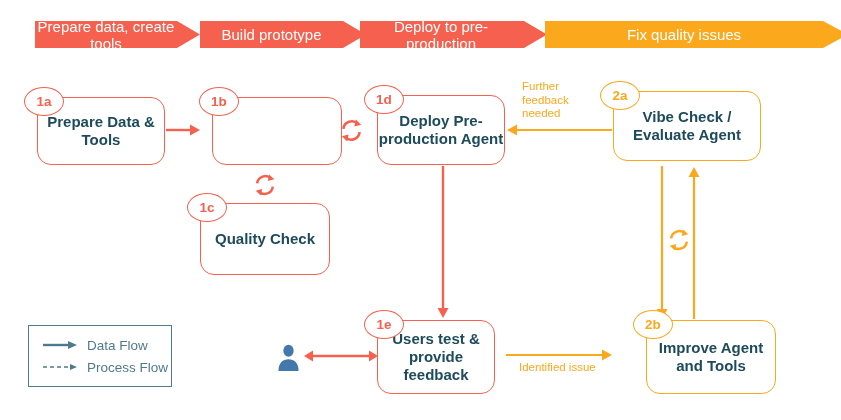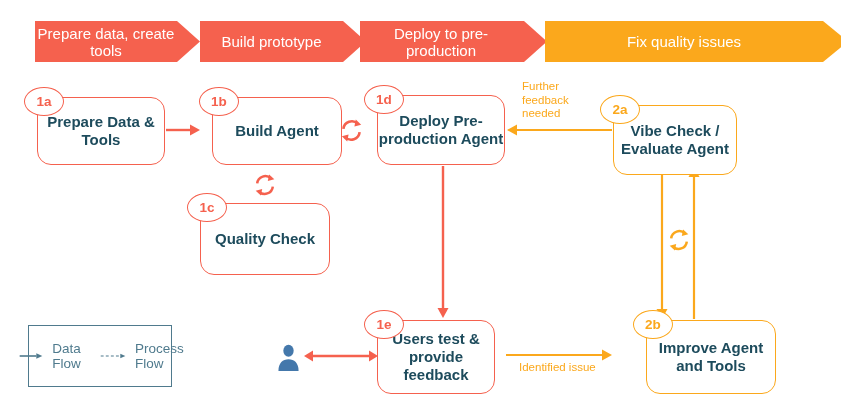--- a/index.html
+++ b/index.html
@@ -2,21 +2,21 @@
 <html><head>
 <meta charset="utf-8">
 <style>
   html,body{margin:0;padding:0;background:#fff;}
   #canvas{
     position:relative;width:841px;height:420px;background:#ffffff;overflow:hidden;
     font-family:"Liberation Sans", sans-serif;
   }
   
   .banner{
-    position:absolute;top:21px;height:41px;display:flex;align-items:center;justify-content:center;
+    position:absolute;top:21px;height:27px;display:flex;align-items:center;justify-content:center;
     color:#ffffff;font-size:15px;line-height:17px;font-weight:500;text-align:center;
     clip-path:polygon(0 0, calc(100% - 23px) 0, 100% 50%, calc(100% - 23px) 100%, 0 100%);
   }
   .banner.coral{background:#F5614E;}
   .banner.orange{background:#FBA81C;}
   
   .node{
     position:absolute;background:#fff;border-radius:14px;
     display:flex;align-items:center;justify-content:center;text-align:center;
     padding:4px 0;box-sizing:border-box;z-index:3;
@@ -40,21 +40,21 @@
   }
   
   .cycle{position:absolute;z-index:5;}
   .cycle.coral{color:#F5614E;}
   .cycle.orange{color:#FBA81C;}
   
   .person{position:absolute;left:277px;top:343px;z-index:3;color:#4478AB;}
   
   .legend{
     position:absolute;left:28px;top:325px;width:144px;height:62px;box-sizing:border-box;
-    border:1.5px solid #4F7A8D;display:flex;justify-content:center;
+    border:1.5px solid #4F7A8D;display:flex;flex-direction:column;justify-content:center;
     gap:7px;padding-left:13px;z-index:3;
   }
   .legend-row{display:flex;align-items:center;gap:9px;}
   .legend-row .lbl{color:#4F7A8D;font-size:13.5px;}
 </style>
 </head>
 <body>
 
 <div id="canvas">
 
@@ -107,35 +107,34 @@
 
   <div class="edge-label" style="left:522px;top:80px;width:70px;">Further feedback needed</div>
   <div class="edge-label" style="left:519px;top:361px;width:80px;">Identified issue</div>
 
   <div class="node coral" style="left:37px;top:97px;width:128px;height:68px;">
     <span class="badge">1a</span>
     <span class="title">Prepare Data &amp; Tools</span>
   </div>
   <div class="node coral" style="left:212px;top:97px;width:130px;height:68px;">
     <span class="badge">1b</span>
-    <span class="title">Build Agent</span>
   </div>
   <div class="node coral" style="left:200px;top:203px;width:130px;height:72px;">
     <span class="badge">1c</span>
     <span class="title">Quality Check</span>
   </div>
   <div class="node coral" style="left:377px;top:95px;width:128px;height:70px;">
     <span class="badge">1d</span>
     <span class="title">Deploy Pre-production Agent</span>
   </div>
   <div class="node coral" style="left:377px;top:320px;width:118px;height:74px;">
     <span class="badge">1e</span>
     <span class="title">Users test &amp; provide feedback</span>
   </div>
-  <div class="node orange" style="left:613px;top:105px;width:124px;height:70px;align-items:center;">
+  <div class="node orange" style="left:613px;top:91px;width:148px;height:70px;align-items:center;">
     <span class="badge">2a</span>
     <span class="title">Vibe Check / Evaluate Agent</span>
   </div>
   <div class="node orange" style="left:646px;top:320px;width:130px;height:74px;">
     <span class="badge">2b</span>
     <span class="title">Improve Agent and Tools</span>
   </div>
 
   <span class="cycle coral" style="left:338px;top:117px;">
     <svg width="27" height="27" viewBox="0 0 24 24">

